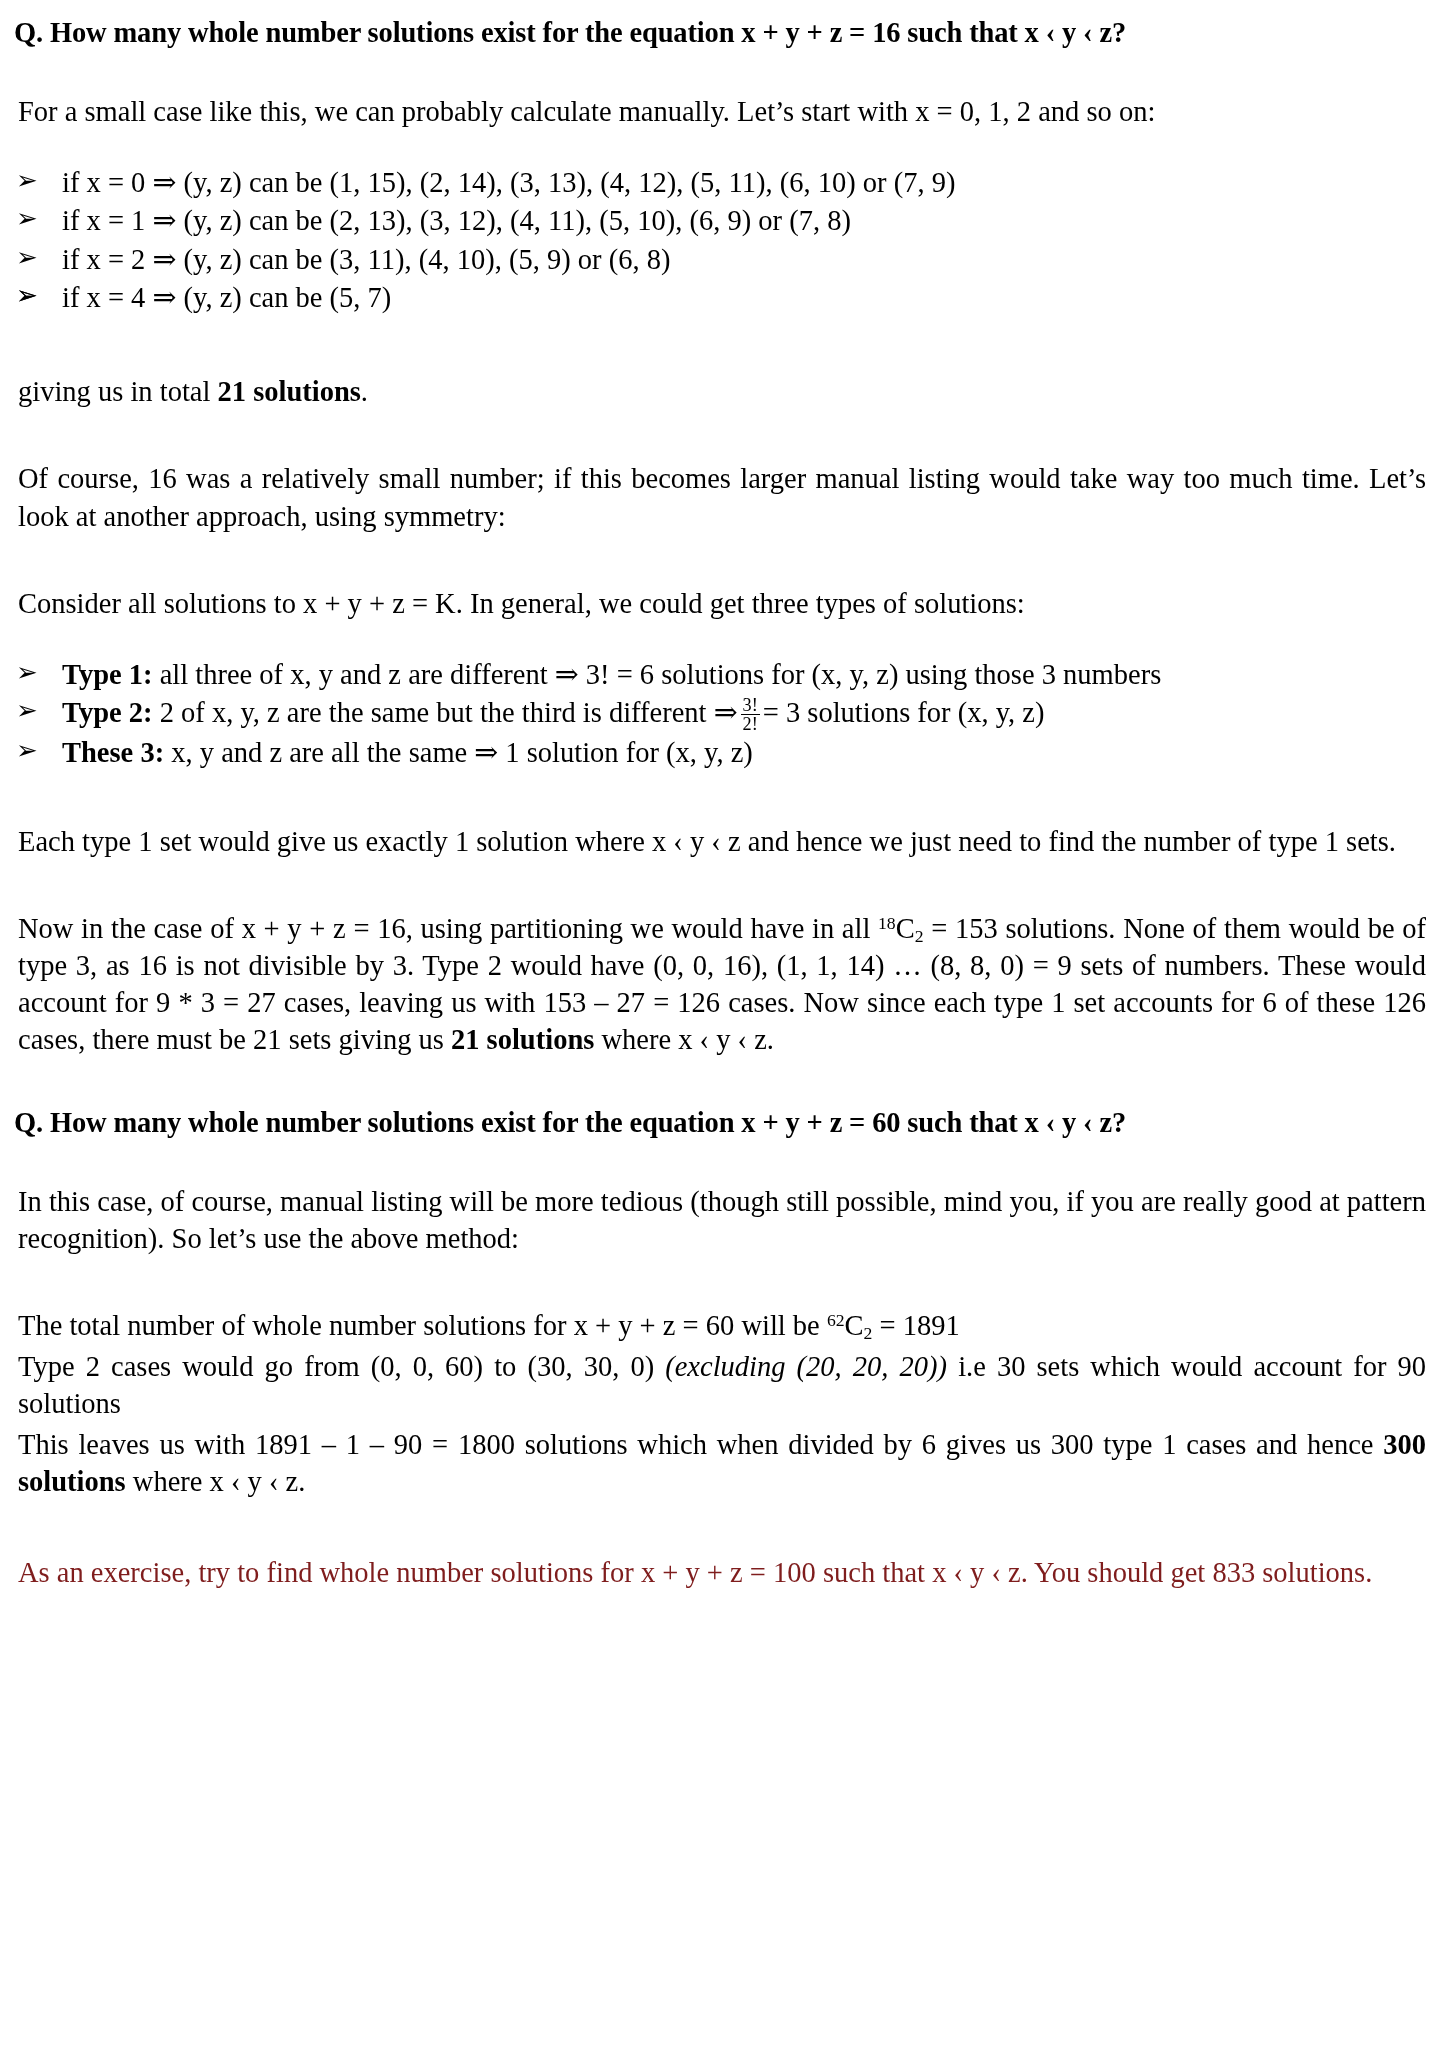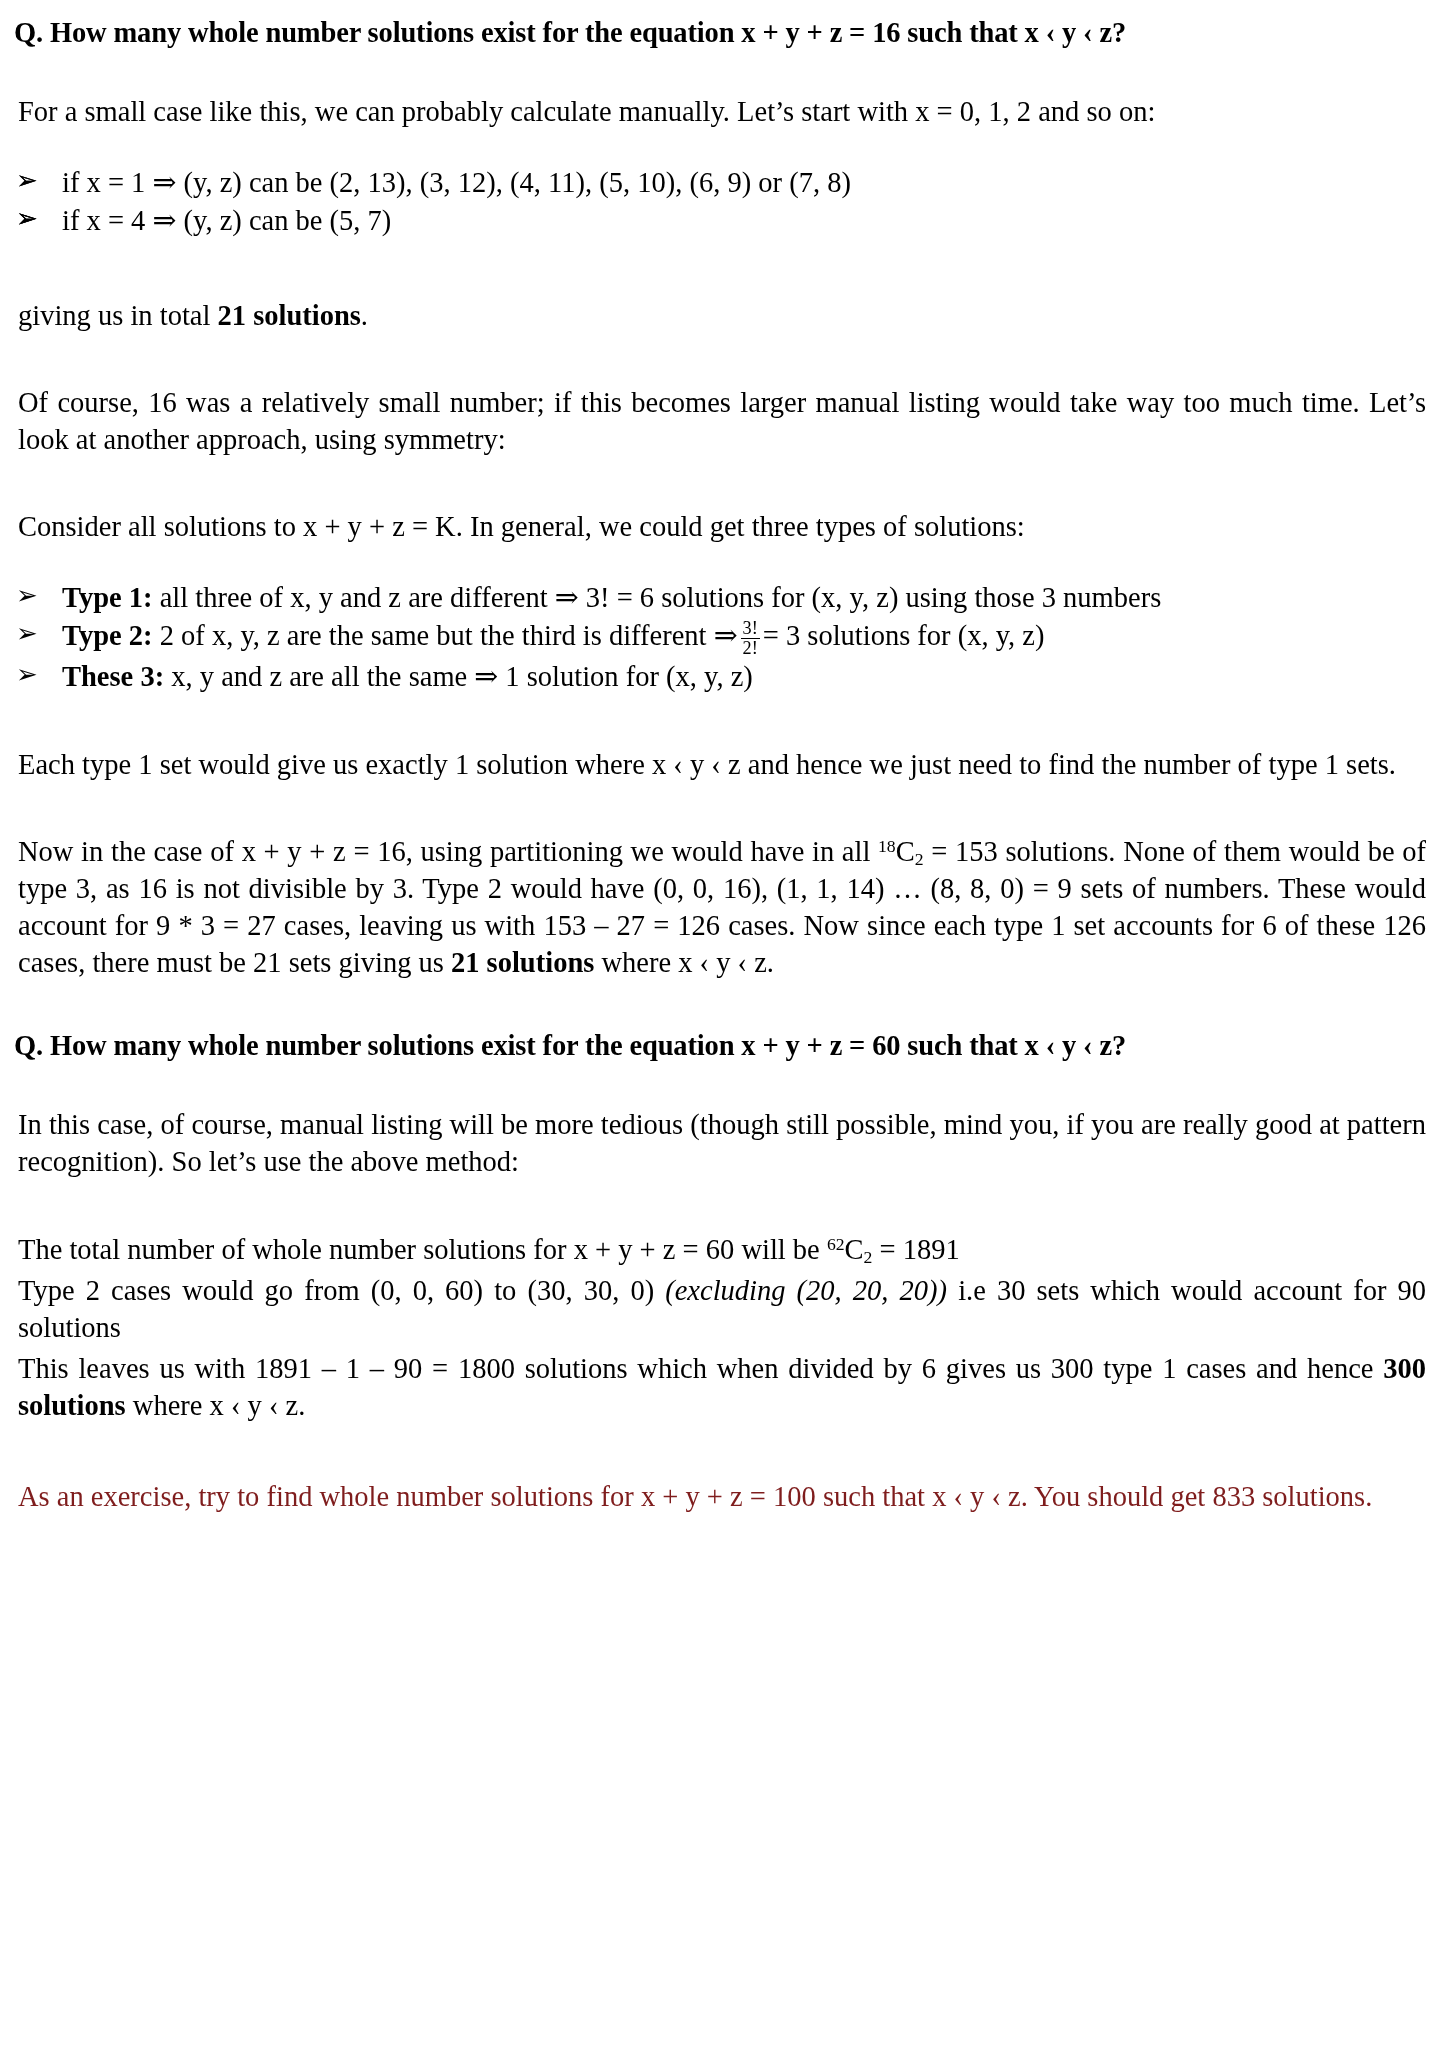--- a/index.html
+++ b/index.html
@@ -102,23 +102,23 @@
 
   <div class="q-head">Q. How many whole number solutions exist for the equation x + y + z = 16 such that x ‹ y ‹ z?</div>
 
   <div class="sp-38"></div>
 
   <div class="para noj">For a small case like this, we can probably calculate manually. Let’s start with x = 0, 1, 2 and so on:</div>
 
   <div class="sp-30"></div>
 
   <ul class="arrow-list">
-    <li><span class="bullet">➢</span></li>
+    <li><span class="bullet">➢</span><span>if x = 0 ⇒ (y, z) can be (1, 15), (2, 14), (3, 13), (4, 12), (5, 11), (6, 10) or (7, 9)</span></li>
     <li><span class="bullet">➢</span><span>if x = 1 ⇒ (y, z) can be (2, 13), (3, 12), (4, 11), (5, 10), (6, 9) or (7, 8)</span></li>
-    <li><span class="bullet">➢</span></li>
+    <li><span class="bullet">➢</span><span>if x = 2 ⇒ (y, z) can be (3, 11), (4, 10), (5, 9) or (6, 8)</span></li>
     <li><span class="bullet">➢</span></li>
     <li><span class="bullet">➢</span><span>if x = 4 ⇒ (y, z) can be (5, 7)</span></li>
   </ul>
 
   <div class="sp-52"></div>
 
   <div class="para noj"><span>giving us in total </span><span class="bold">21 solutions</span><span>.</span></div>
 
   <div class="sp-42"></div>
 

